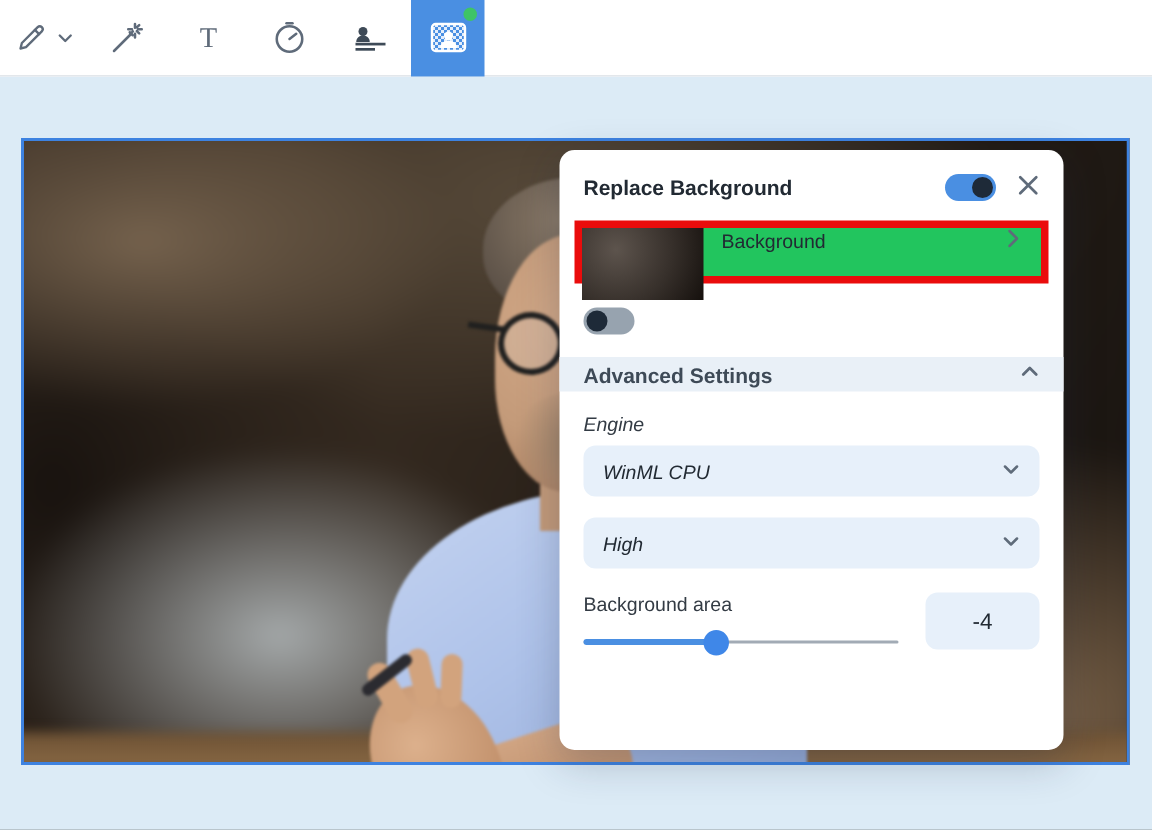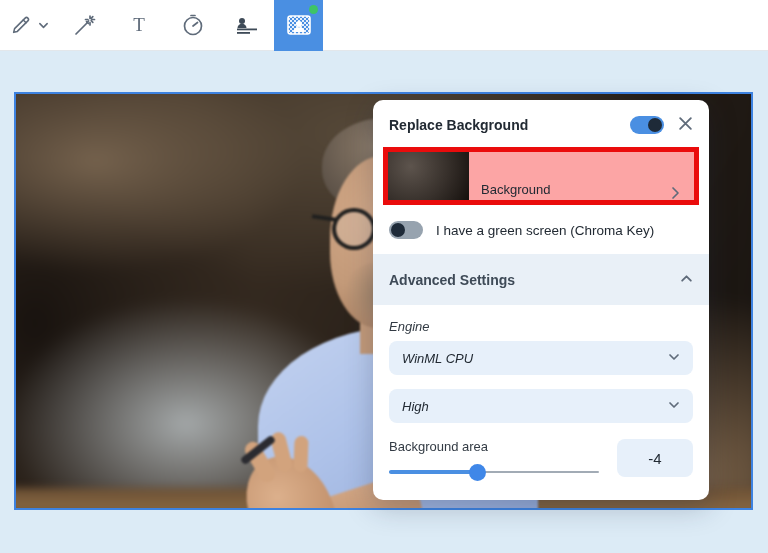--- a/index.html
+++ b/index.html
@@ -83,33 +83,33 @@
   .toggle { width:34px; height:18px; border-radius:9px; position:relative;
     cursor:pointer; flex:none; }
   .toggle .knob { position:absolute; top:2px; width:14px; height:14px;
     border-radius:50%; background:#1e2a38; transition:left .1s; }
   .toggle.on  { background:#4a8fe2; } .toggle.on  .knob { left:18px; }
   .toggle.off { background:#97a3af; } .toggle.off .knob { left:2px; }
   .close-btn { background:none; border:none; cursor:pointer; margin-left:14px;
     display:flex; padding:0; }
 
   .red-annotation { border:5px solid #ea0c0c; margin:0 -6px 12px; }
-  .bgmode-row { display:flex; align-items:flex-end; background:#fca5a5;
-    cursor:pointer; height:48px; }
+  .bgmode-row { display:flex; align-items:flex-start; background:#22c55e;
+    cursor:pointer; height:32px; }
   .bgmode-thumb { width:81px; height:48px; flex:none;
     background:radial-gradient(circle at 28% 30%, #5d544d, #37302b 55%, #15100d); }
   .bgmode-text { flex:1; padding-left:12px; font-size:13px; color:#222a33;
     line-height:1.45; }
   .bgmode-chevron { padding-right:12px; display:flex; }
 
   .chroma-row { display:flex; align-items:center; gap:13px; margin:16px 0 15px;
     font-size:13.5px; color:#222a33; }
 
   .adv-row { display:flex; align-items:center; justify-content:space-between;
-    background:#e9f0f7; margin:0 -16px; padding:8px 16px; height:51px; cursor:pointer; }
+    background:#e9f0f7; margin:0 -16px; padding:8px 16px; height:23px; cursor:pointer; }
   .adv-label { font-size:14px; font-weight:bold; color:#3e4a57; }
 
   .field { margin-top:14px;font-style:italic; }
   .field-label { font-size:13px; color:#333b44; margin-bottom:7px; }
   .select-box { height:34px; background:#e7f0fa; border-radius:8px;
     display:flex; align-items:center; justify-content:space-between;
     padding:0 13px; font-size:13px; color:#222a33; cursor:pointer; }
 
   .fg-row { margin-top:16px; display:flex; align-items:flex-start; }
   .fg-left { flex:1; padding-right:18px; }
@@ -261,21 +261,20 @@
                 <path d="M5 2l5 5-5 5"></path>
               </svg>
           </span>
         </div>
       </div>
 
       <div class="chroma-row">
         <span class="toggle off" id="chroma-toggle">
             <span class="knob"></span>
           </span>
-        <span>I have a green screen (Chroma Key)</span>
       </div>
 
       <div class="adv-row">
         <span class="adv-label">Advanced Settings</span>
         <span>
           <svg width="13" height="13" viewBox="0 0 12 12" class="icon-gray">
               <path d="M2 8l4-4 4 4"></path>
             </svg>
         </span>
       </div>

